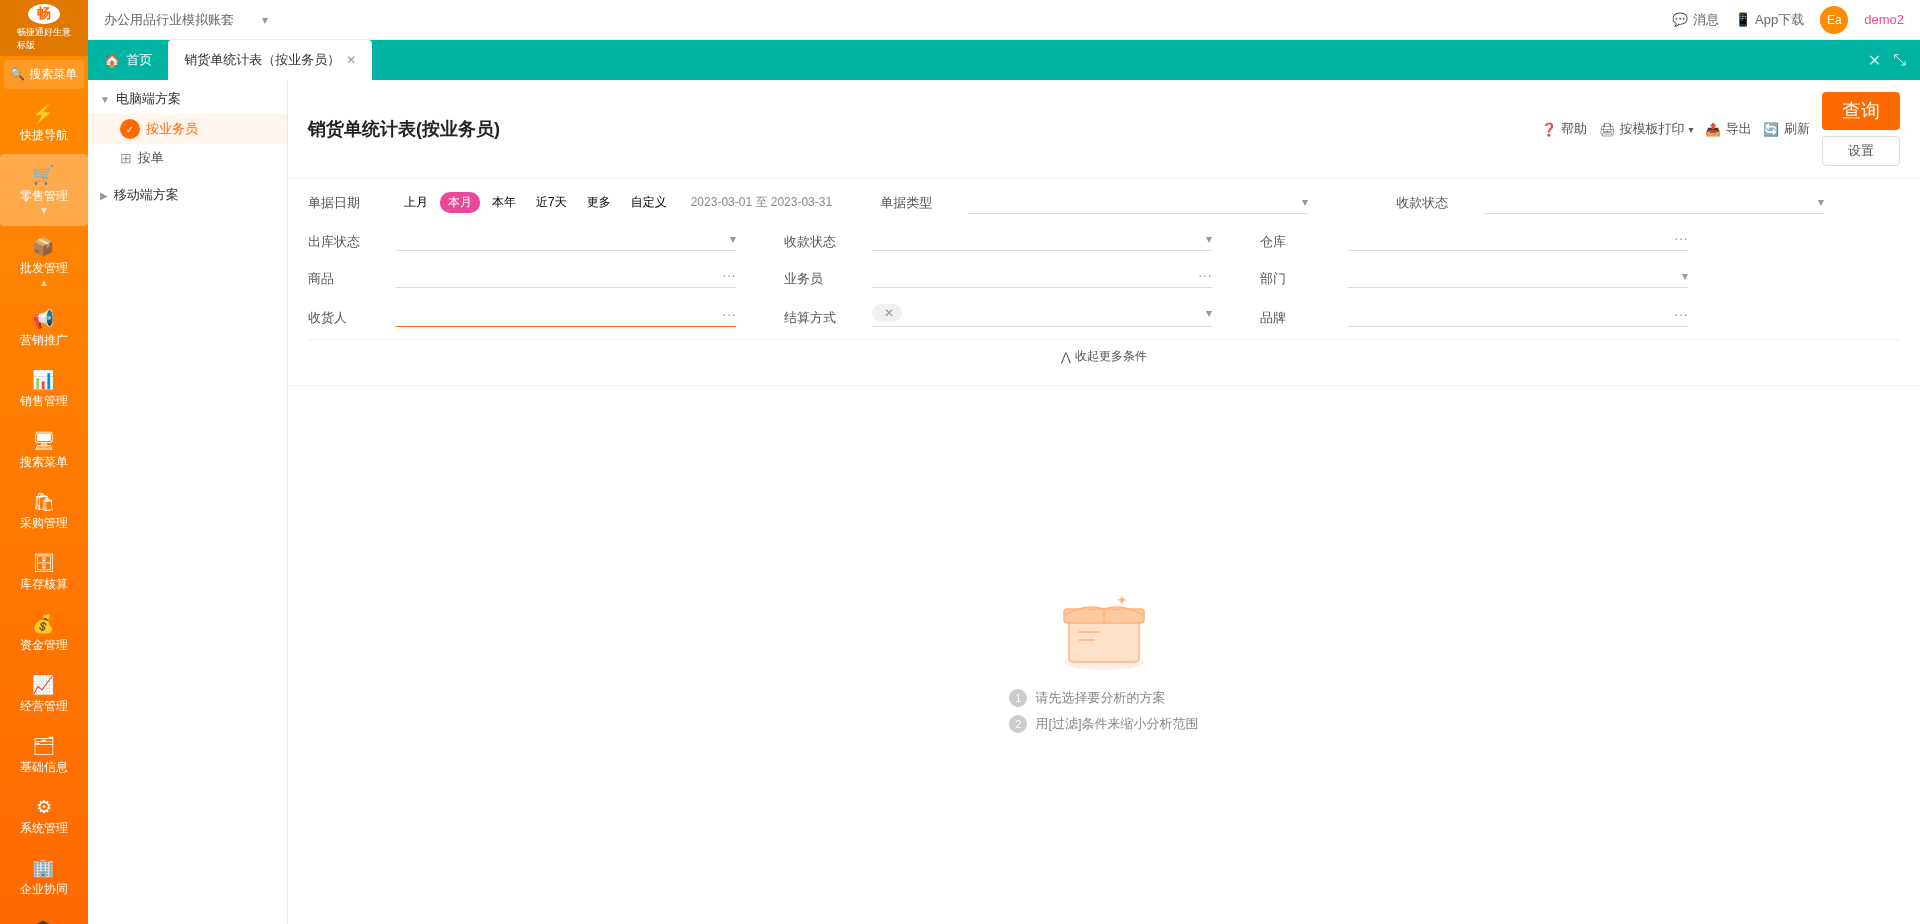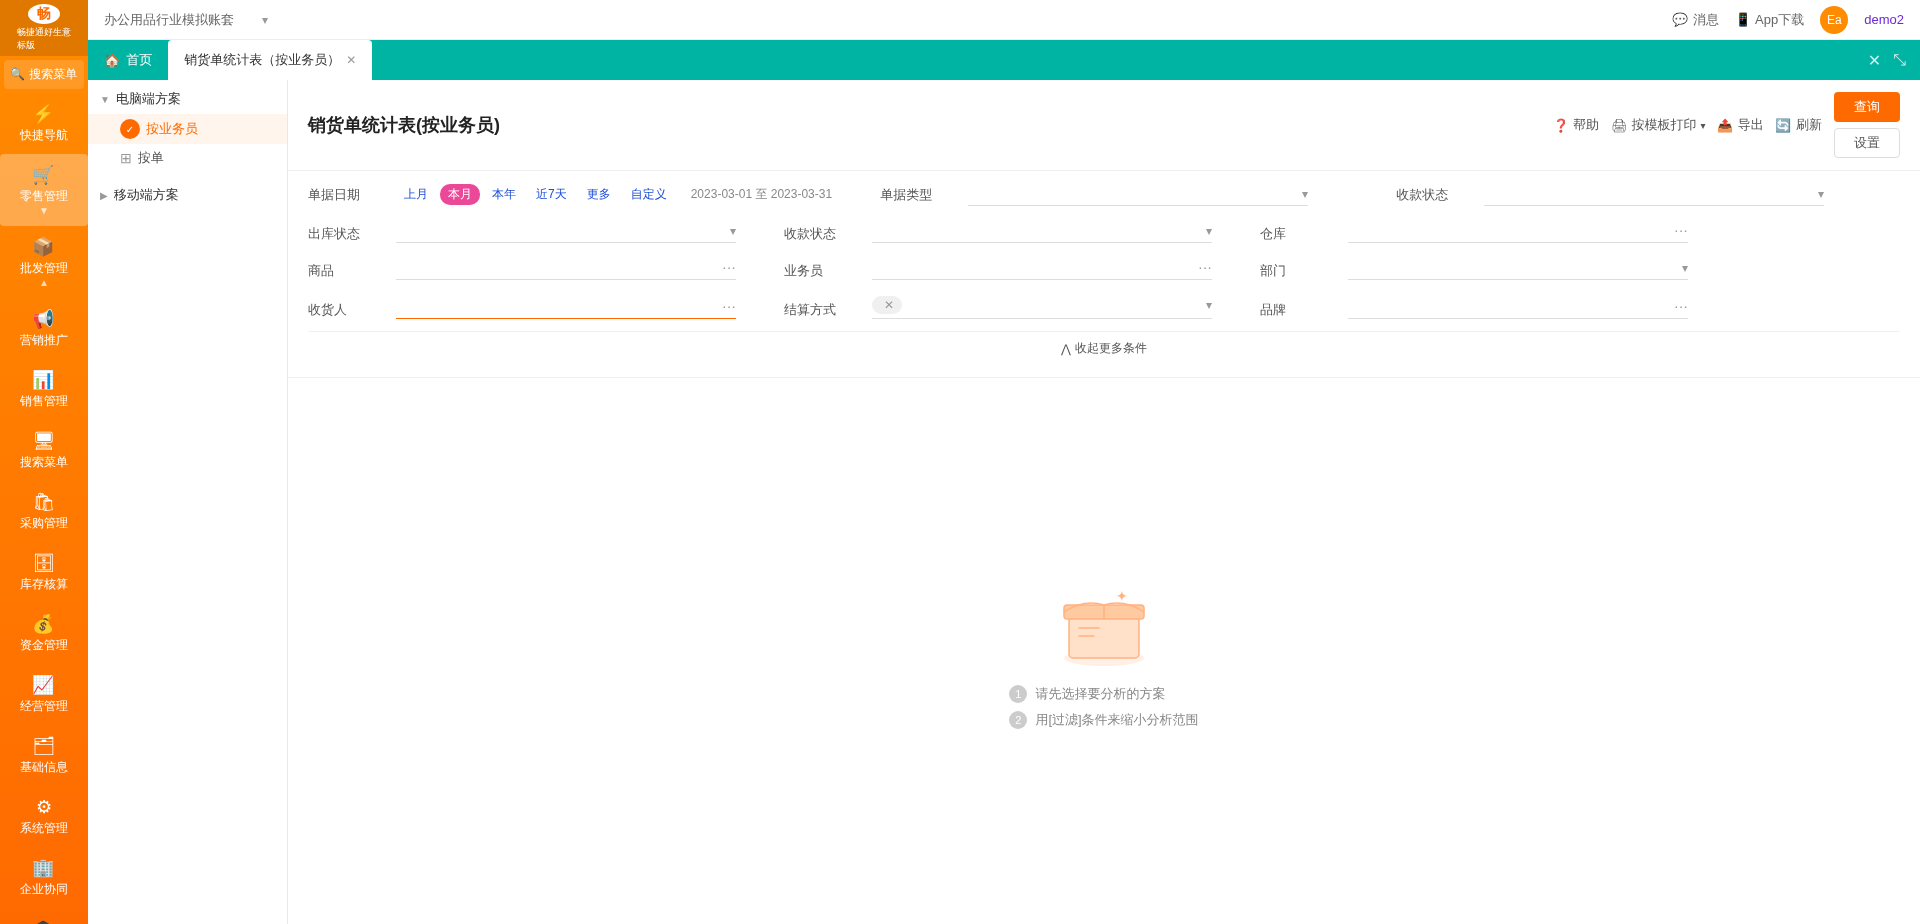--- a/index.html
+++ b/index.html
@@ -123,21 +123,21 @@
       height: 28px;
       border-radius: 50%;
       background: #ff8c00;
       display: flex;
       align-items: center;
       justify-content: center;
       color: #fff;
       font-size: 12px;
     }
     .topbar-username {
-      color: #6d28d9;
+      color: #ec4899;
       font-size: 13px;
     }
 
     
     .tab-bar {
       height: 40px;
       background: #00b4a4;
       display: flex;
       align-items: center;
       padding: 0 0;
@@ -290,21 +290,21 @@
       color: #555;
       font-size: 13px;
       cursor: pointer;
     }
     .btn-query {
       background: #ff6a00;
       color: #fff;
       border: none;
       border-radius: 4px;
       padding: 6px 20px;
-      font-size: 13px;
+      font-size: 19px;
       cursor: pointer;
     }
     .btn-setting {
       border: 1px solid #ddd;
       background: #fff;
       color: #555;
       border-radius: 4px;
       padding: 5px 16px;
       font-size: 13px;
       cursor: pointer;
@@ -357,21 +357,21 @@
       margin-bottom: 12px;
     }
     .date-tabs {
       display: flex;
       align-items: center;
       gap: 4px;
     }
     .date-tab {
       padding: 2px 8px;
       font-size: 12px;
-      color: #1d4ed8;
+      color: #000000;
       cursor: pointer;
       border-radius: 2px;
     }
     .date-tab.active {
       background: #ec4899;
       color: #fff;
       border-radius: 10px;
     }
     .date-range {
       font-size: 12px;

